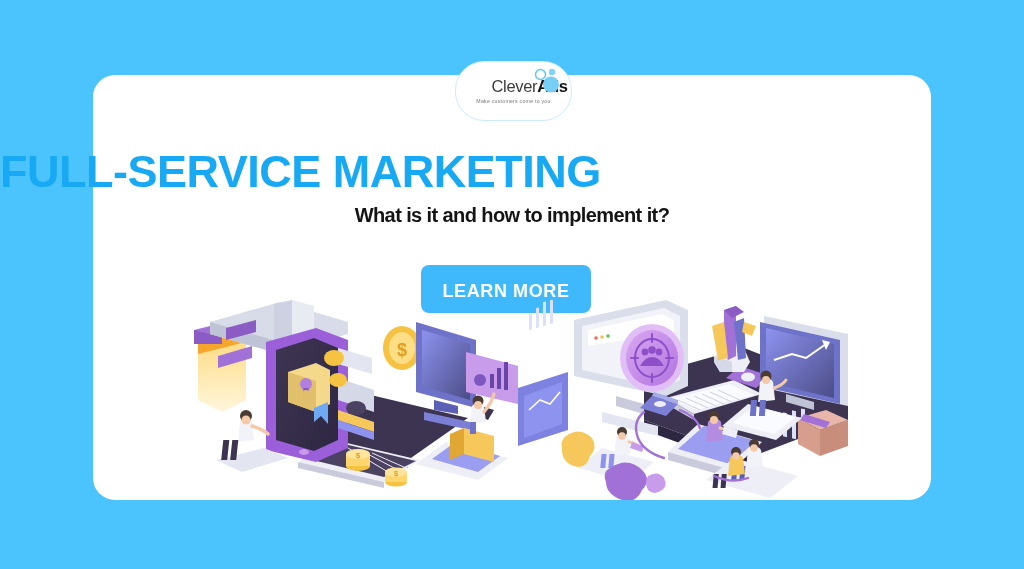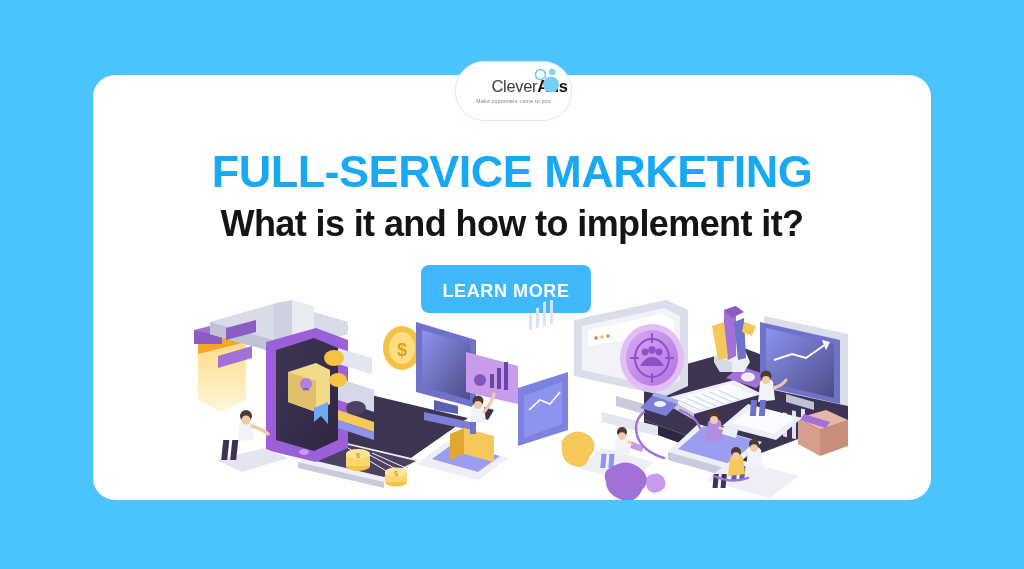--- a/index.html
+++ b/index.html
@@ -64,34 +64,34 @@
     top: 6px;
     width: 28px;
     height: 26px;
   }
 
   
   #headline {
     position: absolute;
     left: 0; right: 0;
     top: 148px;
-    text-align: center;
+    text-align: left;
     font-size: 45px;
     font-weight: 700;
     letter-spacing: -0.5px;
     color: #18A9F5;
     line-height: 1.05;
     white-space: nowrap;
   }
   #subheadline {
     position: absolute;
     left: 0; right: 0;
     top: 204px;
     text-align: center;
-    font-size: 36px;
+    font-size: 20px;
     font-weight: 700;
     letter-spacing: -0.6px;
     color: #141414;
     line-height: 1.1;
     white-space: nowrap;
   }
 
   
   #cta-button {
     position: absolute;

